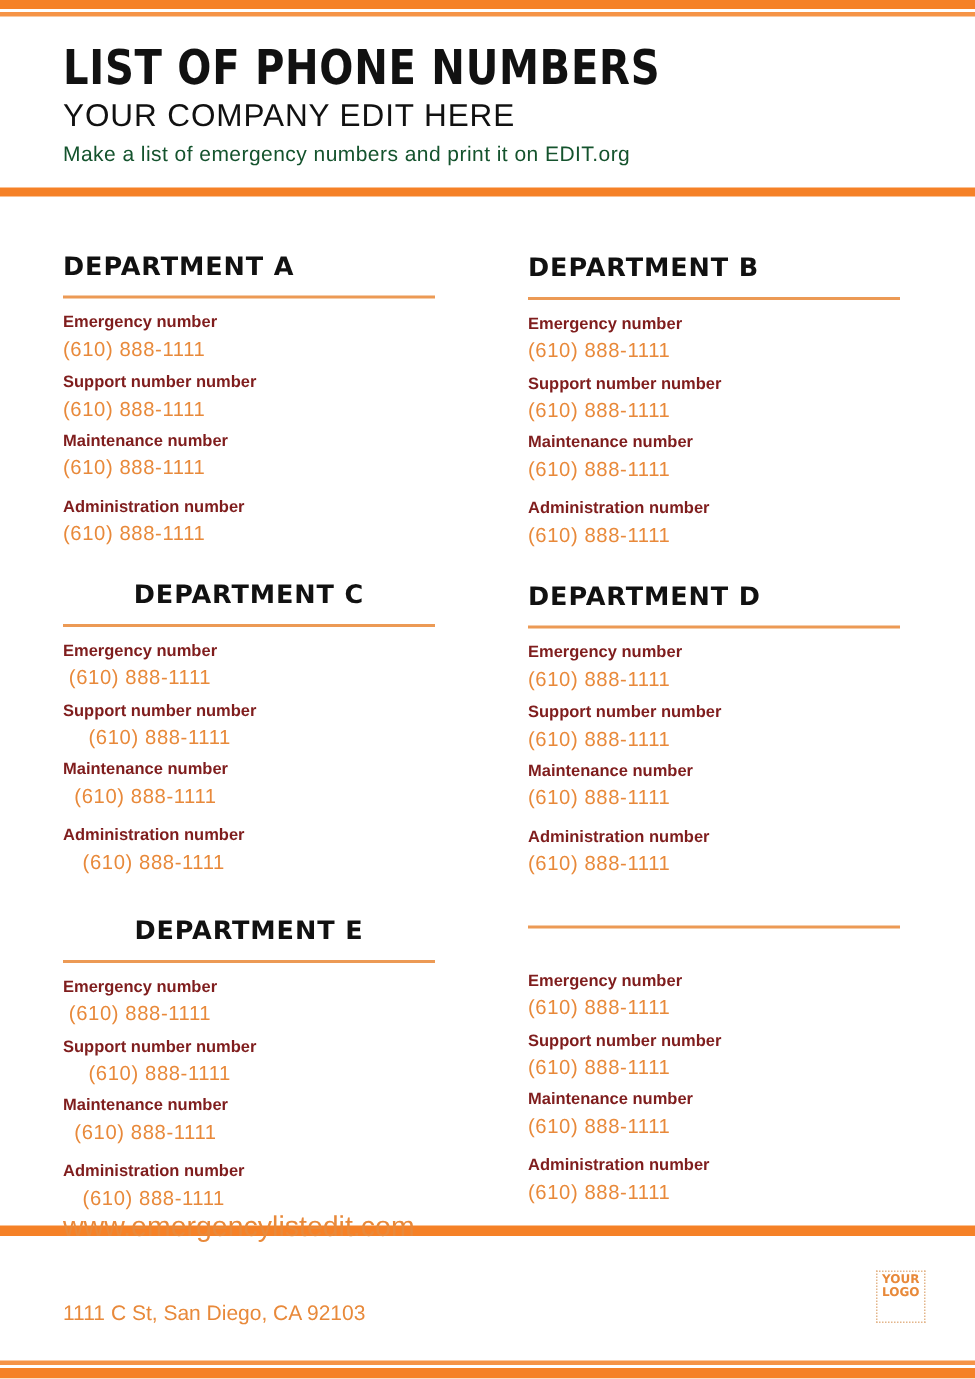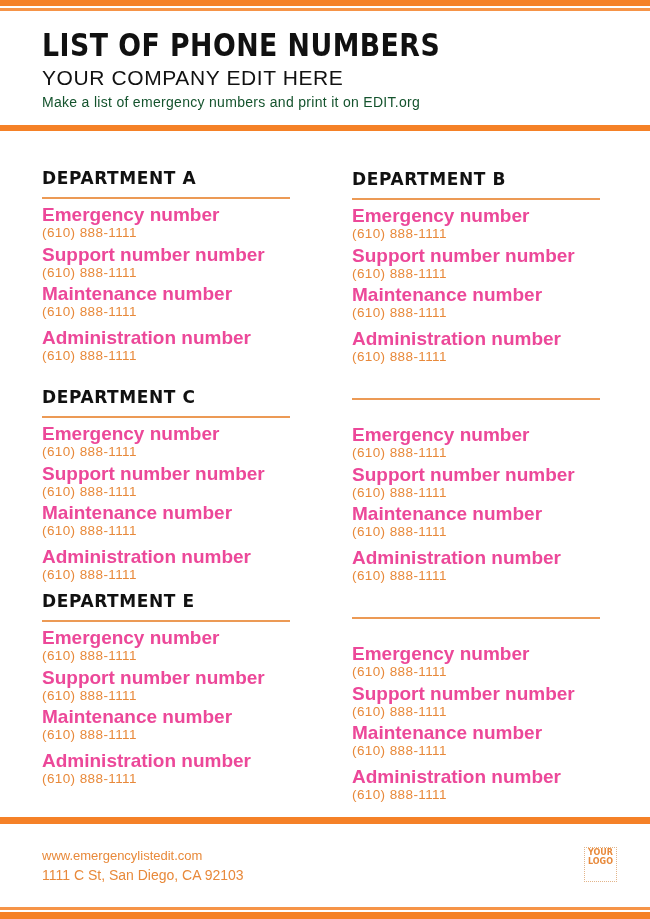--- a/index.html
+++ b/index.html
@@ -5,23 +5,23 @@
   html, body { margin:0; padding:0; }
   body { width:650px; height:919px; background:#fff; position:relative; overflow:hidden; font-family:"Liberation Sans", sans-serif; }
   .bar { position:absolute; left:0; width:650px; background:#f58127; }
   .title { position:absolute; left:42px; top:26px; font-family:"DejaVu Sans", sans-serif; font-weight:900; font-size:32px; letter-spacing:0.5px; color:#111; white-space:nowrap; transform:scaleX(0.93); transform-origin:left top; font-stretch:condensed; }
   .company { position:absolute; left:42px; top:66px; font-size:21px; color:#111; letter-spacing:0.6px; white-space:nowrap; }
   .tagline { position:absolute; left:42px; top:94px; font-size:14px; color:#14532d; letter-spacing:0.3px; white-space:nowrap; }
   .dept { position:absolute; width:248px;margin-top:10px; }
   .dept-title { font-family:"DejaVu Sans", sans-serif; font-weight:bold; font-size:17px; color:#111; letter-spacing:0.6px; height:19px; line-height:19px; white-space:nowrap; }
   .dept-rule { height:2px; background:#ec9a55; margin-top:9px; width:248px; }
   .entry { position:absolute; left:0; }
-  .entry-label { font-weight:bold; font-size:19px; color:#ec4899; line-height:16px; white-space:nowrap; }
+  .entry-label { font-weight:bold; font-size:11px; color:#7f1d1d; line-height:16px; white-space:nowrap; }
   .entry-phone { font-size:13.5px; color:#e8893a; line-height:16px; margin-top:2px; letter-spacing:0.4px; white-space:nowrap; }
-  .footer-url { position:absolute; left:42px; top:848px; font-size:13px; color:#e8893a; white-space:nowrap; }
+  .footer-url { position:absolute; left:42px; top:808px; font-size:19px; color:#e8893a; white-space:nowrap; }
   .footer-addr { position:absolute; left:42px; top:867px; font-size:14px; color:#e8893a; white-space:nowrap; }
   .logo { position:absolute; left:584px; top:847px; width:31px; height:33px; border:1px dotted #e3b58a; display:flex; flex-direction:column; align-items:center; justify-content:flex-start; }
   .logo span { font-family:"DejaVu Sans", sans-serif; font-weight:bold; font-size:8px; color:#e8893a; line-height:9px; }
 </style>
 </head>
 <body>
 
 <div class="bar" style="top:0;height:6px;"></div>
 <div class="bar" style="top:8px;height:3px;opacity:0.85;"></div>
 <div class="bar" style="top:125px;height:6px;"></div>
@@ -65,21 +65,21 @@
   <div class="entry" style="top:117px;">
     <div class="entry-label">Maintenance number</div>
     <div class="entry-phone">(610) 888-1111</div>
   </div>
   <div class="entry" style="top:161px;">
     <div class="entry-label">Administration number</div>
     <div class="entry-phone">(610) 888-1111</div>
   </div>
 </div>
 
-<div class="dept" style="left:42px;top:378px;">
+<div class="dept" style="left:42px;top:378px;text-align:center;">
   <div class="dept-title">DEPARTMENT C</div>
   <div class="dept-rule"></div>
   <div class="entry" style="top:38px;">
     <div class="entry-label">Emergency number</div>
     <div class="entry-phone">(610) 888-1111</div>
   </div>
   <div class="entry" style="top:78px;">
     <div class="entry-label">Support number number</div>
     <div class="entry-phone">(610) 888-1111</div>
   </div>
@@ -87,40 +87,41 @@
     <div class="entry-label">Maintenance number</div>
     <div class="entry-phone">(610) 888-1111</div>
   </div>
   <div class="entry" style="top:161px;">
     <div class="entry-label">Administration number</div>
     <div class="entry-phone">(610) 888-1111</div>
   </div>
 </div>
 
 <div class="dept" style="left:352px;top:379px;">
+  <div class="dept-title">DEPARTMENT D</div>
   <div class="dept-rule"></div>
   <div class="entry" style="top:38px;">
     <div class="entry-label">Emergency number</div>
     <div class="entry-phone">(610) 888-1111</div>
   </div>
   <div class="entry" style="top:78px;">
     <div class="entry-label">Support number number</div>
     <div class="entry-phone">(610) 888-1111</div>
   </div>
   <div class="entry" style="top:117px;">
     <div class="entry-label">Maintenance number</div>
     <div class="entry-phone">(610) 888-1111</div>
   </div>
   <div class="entry" style="top:161px;">
     <div class="entry-label">Administration number</div>
     <div class="entry-phone">(610) 888-1111</div>
   </div>
 </div>
 
-<div class="dept" style="left:42px;top:582px;">
+<div class="dept" style="left:42px;top:602px;text-align:center;">
   <div class="dept-title">DEPARTMENT E</div>
   <div class="dept-rule"></div>
   <div class="entry" style="top:38px;">
     <div class="entry-label">Emergency number</div>
     <div class="entry-phone">(610) 888-1111</div>
   </div>
   <div class="entry" style="top:78px;">
     <div class="entry-label">Support number number</div>
     <div class="entry-phone">(610) 888-1111</div>
   </div>

